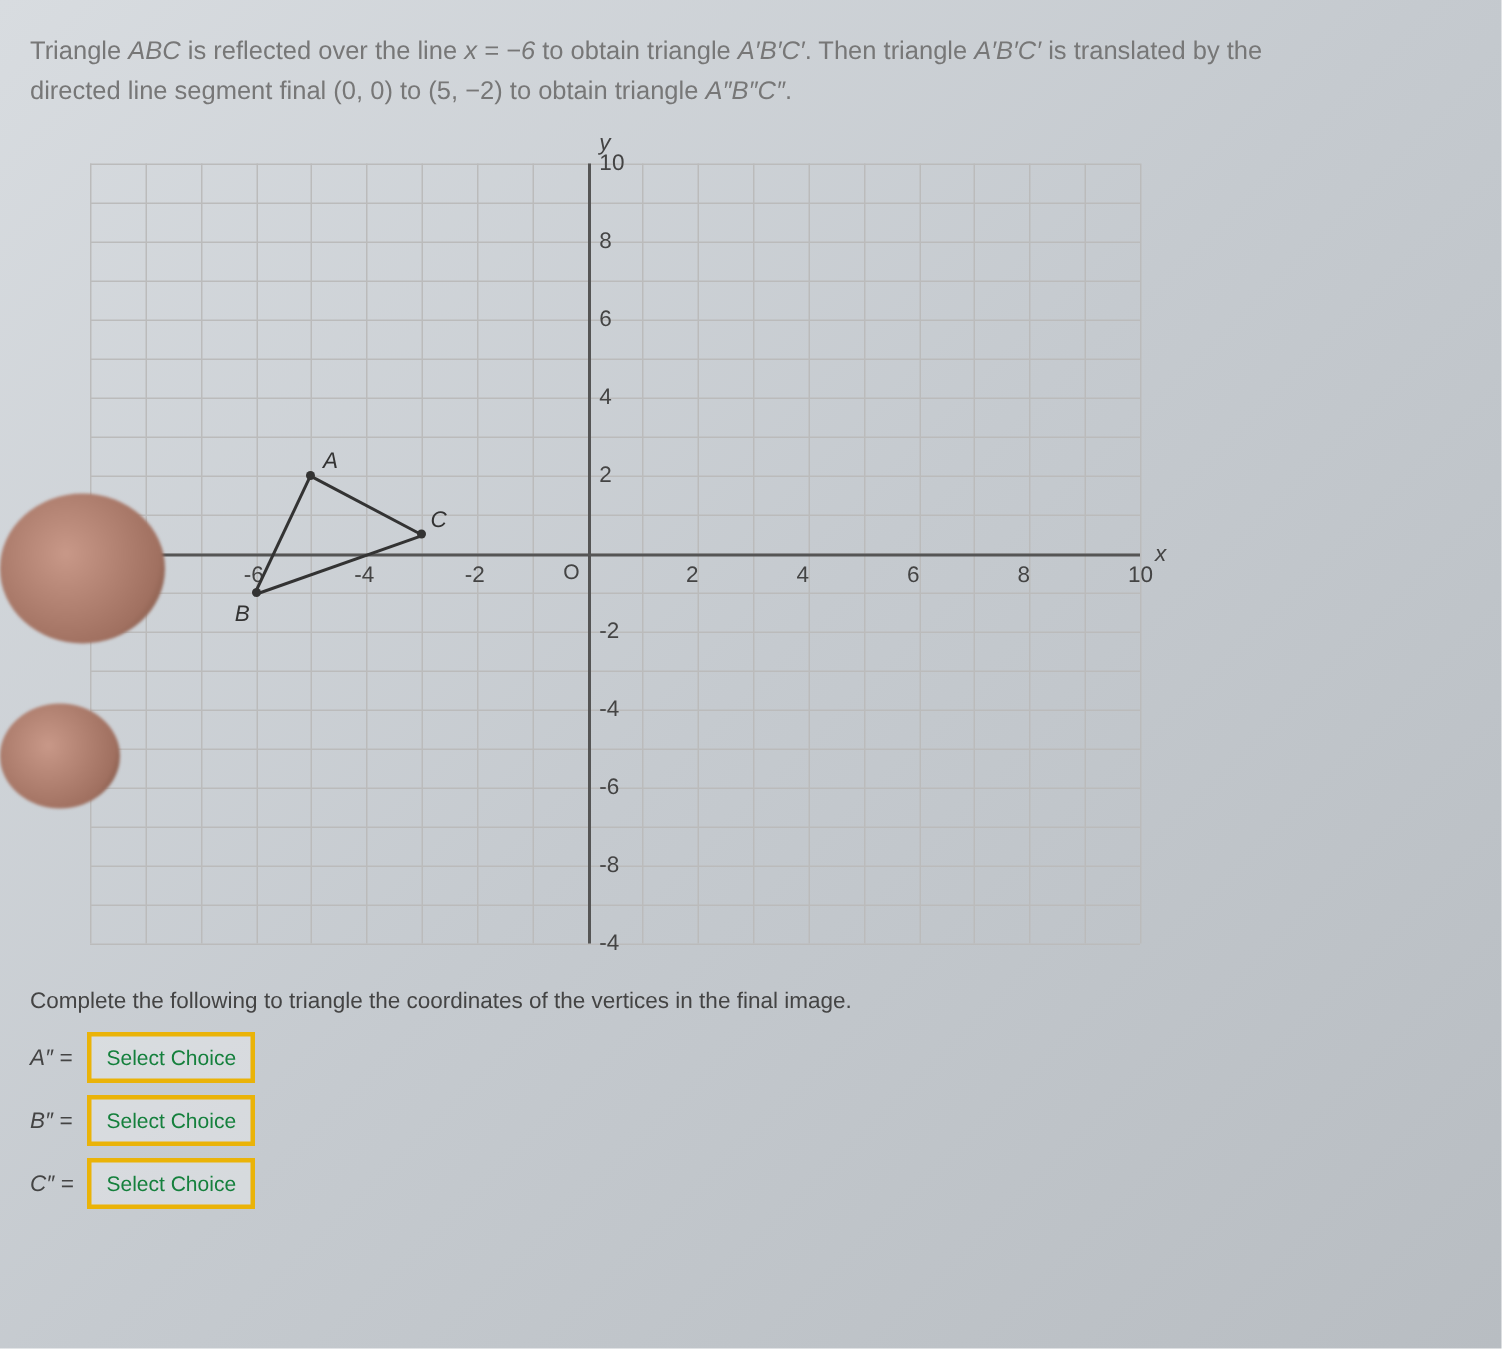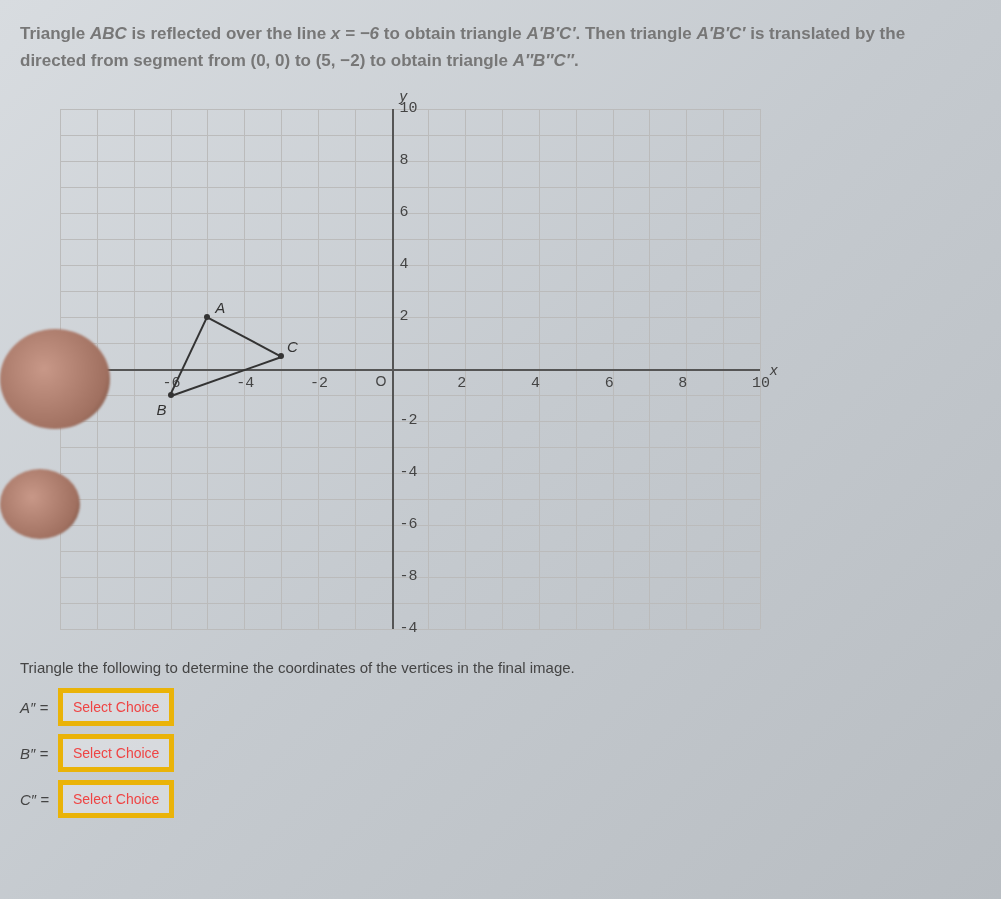--- a/index.html
+++ b/index.html
@@ -10,21 +10,21 @@
     background: linear-gradient(135deg, #d8dce0 0%, #c5cacf 50%, #b8bdc2 100%);
     color: #555;
     min-height: 899px;
     width: 1001px;
   }
   .problem-text {
     font-size: 17px;
     line-height: 1.6;
     color: #777;
     margin-bottom: 25px;
-    font-weight: 700;
+    font-weight: 400;
   }
   .italic { font-style: italic; }
   .graph-container {
     position: relative;
     width: 780px;
     height: 540px;
     margin: 10px 0 20px 0;
   }
   .grid {
     position: absolute;
@@ -39,21 +39,20 @@
   }
   .grid-line-v { width: 1px; height: 100%; top: 0; }
   .grid-line-h { height: 1px; width: 100%; left: 0; }
   .axis-v { width: 2px; background: #555; height: 100%; position: absolute; top:0; }
   .axis-h { height: 2px; background: #555; width: 100%; position: absolute; left:0; }
   .tick-label {
     position: absolute;
     font-size: 15px;
     color: #444;
     font-weight: 500;
-    font-family: Liberation Mono, monospace;
   }
   .axis-label {
     position: absolute;
     font-size: 15px;
     font-style: italic;
     color: #444;
     font-weight: 500;
   }
   .point {
     position: absolute;
@@ -87,45 +86,45 @@
     margin: 8px 0;
     font-size: 15px;
     color: #444;
   }
   .answer-label {
     font-style: italic;
     margin-right: 6px;
     min-width: 32px;
   }
   .select-box {
-    border: 5px solid #eab308;
+    border: 3px solid #eab308;
     background: rgba(255,255,255,0.3);
     padding: 6px 10px;
     font-size: 14px;
-    color: #ef4444;
+    color: #15803d;
     min-width: 110px;
   }
   .origin {
     position: absolute;
     font-size: 14px;
     color: #444;
   }
   .thumb {
     position: absolute;
     border-radius: 50%;
     background: radial-gradient(circle at 40% 40%, #c89888, #a07060 70%, #5a3828);
     filter: blur(1px);
   }
 </style>
 </head>
 <body>
 
 <div class="problem-text">
   <span>Triangle </span><span class="italic">ABC</span><span> is reflected over the line </span><span class="italic">x = −6</span><span> to obtain triangle </span><span class="italic">A′B′C′</span><span>. Then triangle </span><span class="italic">A′B′C′</span><span> is translated by the</span><br>
-  <span>directed from segment from </span><span>(0, 0)</span><span> to </span><span>(5, −2)</span><span> to obtain triangle </span><span class="italic">A″B″C″</span><span>.</span>
+  <span>directed line segment final </span><span>(0, 0)</span><span> to </span><span>(5, −2)</span><span> to obtain triangle </span><span class="italic">A″B″C″</span><span>.</span>
 </div>
 
 <div class="graph-container">
   <div class="grid" id="grid">
       <div class="grid-line-v" style="left: 0px;"></div>
       <div class="grid-line-v" style="left: 36.8421px;"></div>
       <div class="grid-line-v" style="left: 73.6842px;"></div>
       <div class="grid-line-v" style="left: 110.526px;"></div>
       <div class="grid-line-v" style="left: 147.368px;"></div>
       <div class="grid-line-v" style="left: 184.211px;"></div>
@@ -196,21 +195,21 @@
       <div class="point" style="left: 110.526px; top: 286px;"></div>
       <div class="point-label" style="left: 96.5263px; top: 292px;">B</div>
       <div class="point" style="left: 221.053px; top: 247px;"></div>
       <div class="point-label" style="left: 227.053px; top: 229px;">C</div>
     </div>
 
   <div class="thumb" style="left:-20px; top:230px; width:110px; height:100px;"></div>
   <div class="thumb" style="left:-20px; top:370px; width:80px; height:70px;"></div>
 </div>
 
-<div class="completion-text">Triangle the following to determine the coordinates of the vertices in the final image.</div>
+<div class="completion-text">Complete the following to triangle the coordinates of the vertices in the final image.</div>
 
 <div class="answer-row">
   <span class="answer-label">A″ =</span>
   <div class="select-box">Select Choice</div>
 </div>
 <div class="answer-row">
   <span class="answer-label">B″ =</span>
   <div class="select-box">Select Choice</div>
 </div>
 <div class="answer-row">

